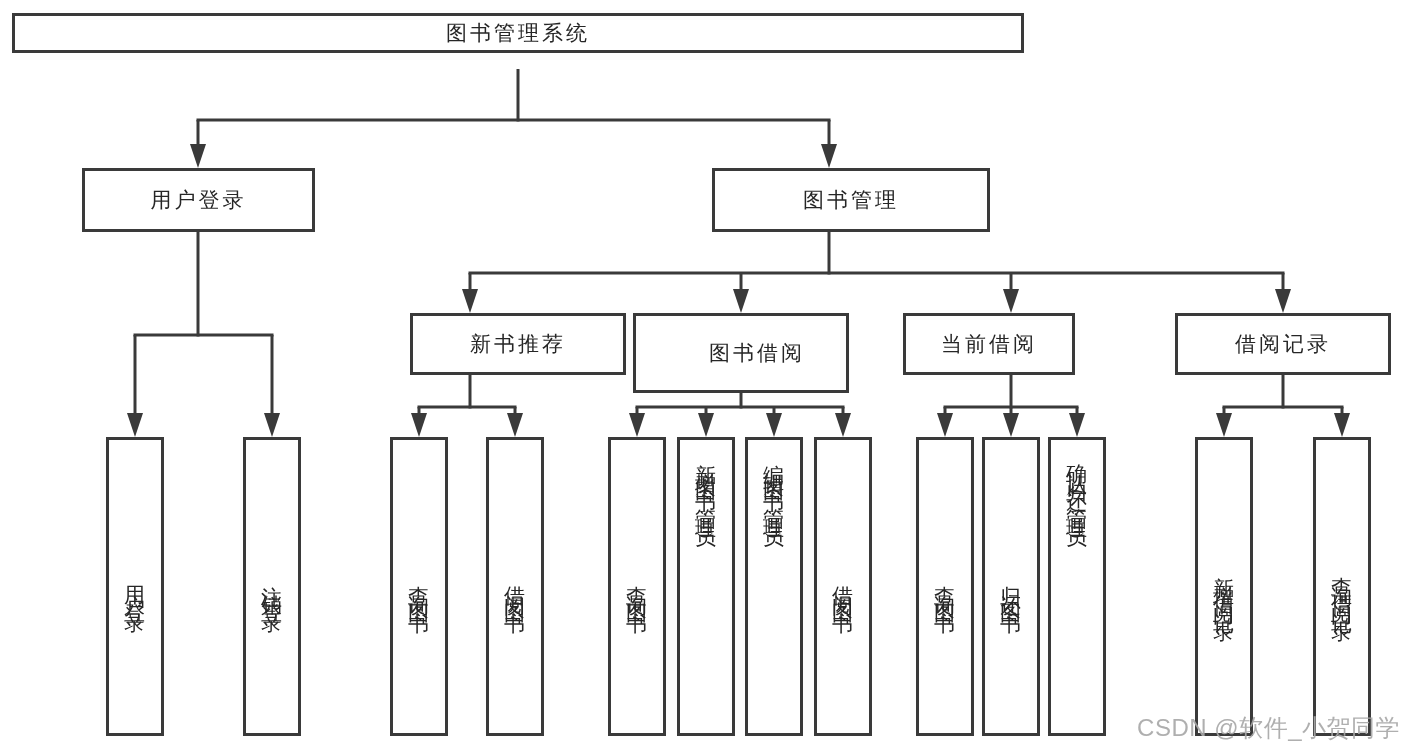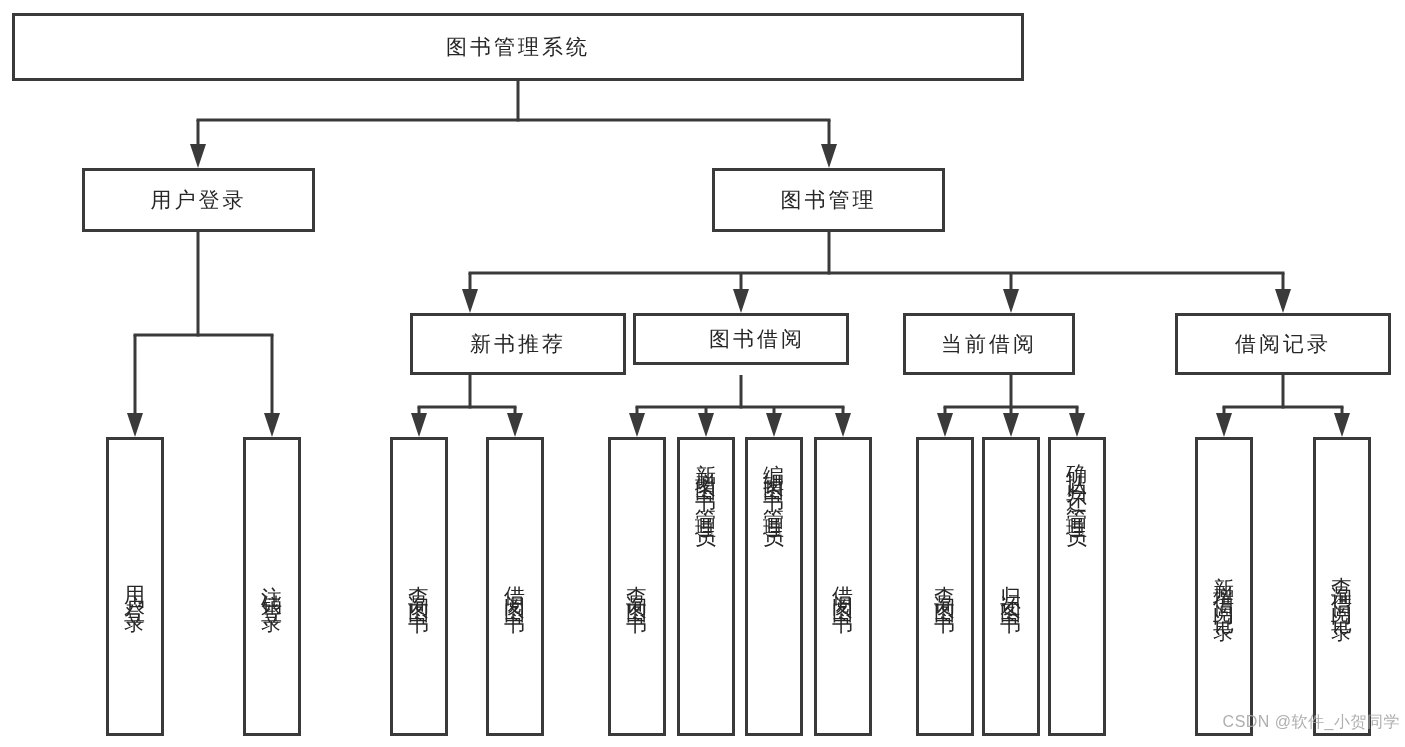--- a/index.html
+++ b/index.html
@@ -27,21 +27,21 @@
     text-orientation: mixed;
     font-size: 21px;
     letter-spacing: 9px;
     line-height: 1.1;
   }
   .vnode.top-align { align-items: flex-start; padding-top: 7px; }
   .watermark {
     position: absolute;
     top: 712px;
     right: 5px;
-    font-size: 16px;
+    font-size: 24px;
     letter-spacing: 0.5px;
     color: rgba(168,168,168,0.92);
     z-index: 5;
     white-space: nowrap;
   }
 </style>
 </head>
 <body>
 
 <div class="canvas">
@@ -115,35 +115,35 @@
     <g>
       <line x1="1283" y1="375" x2="1283" y2="408.5"></line>
       <line x1="1222.5" y1="407" x2="1343.5" y2="407"></line>
       <line x1="1224" y1="407" x2="1224" y2="417"></line>
       <line x1="1342" y1="407" x2="1342" y2="417"></line>
       <polygon points="1216,413 1232,413 1224,437" stroke="none"></polygon>
       <polygon points="1334,413 1350,413 1342,437" stroke="none"></polygon>
     </g>
   </svg>
 
-  <div class="node hnode" style="left:12px; top:13px; width:1012px; height:68px;">
+  <div class="node hnode" style="left:12px; top:13px; width:1012px; height:40px;">
     <span>图书管理系统</span>
   </div>
 
   <div class="node hnode" style="left:82px; top:168px; width:233px; height:64px;">
     <span>用户登录</span>
   </div>
-  <div class="node hnode" style="left:712px; top:168px; width:233px; height:64px;">
+  <div class="node hnode" style="left:712px; top:168px; width:278px; height:64px;">
     <span>图书管理</span>
   </div>
 
   <div class="node hnode" style="left:362px; top:313px; width:216px; height:62px;margin-left:48px;">
     <span>新书推荐</span>
   </div>
-  <div class="node hnode" style="left:633px; top:313px; width:216px; height:52px;padding-left:32px;">
+  <div class="node hnode" style="left:633px; top:313px; width:216px; height:80px;padding-left:32px;">
     <span>图书借阅</span>
   </div>
   <div class="node hnode" style="left:903px; top:313px; width:172px; height:62px;">
     <span>当前借阅</span>
   </div>
   <div class="node hnode" style="left:1175px; top:313px; width:216px; height:62px;">
     <span>借阅记录</span>
   </div>
 
   <div class="node vnode" style="left:106px; top:437px; width:58px; height:299px;">

